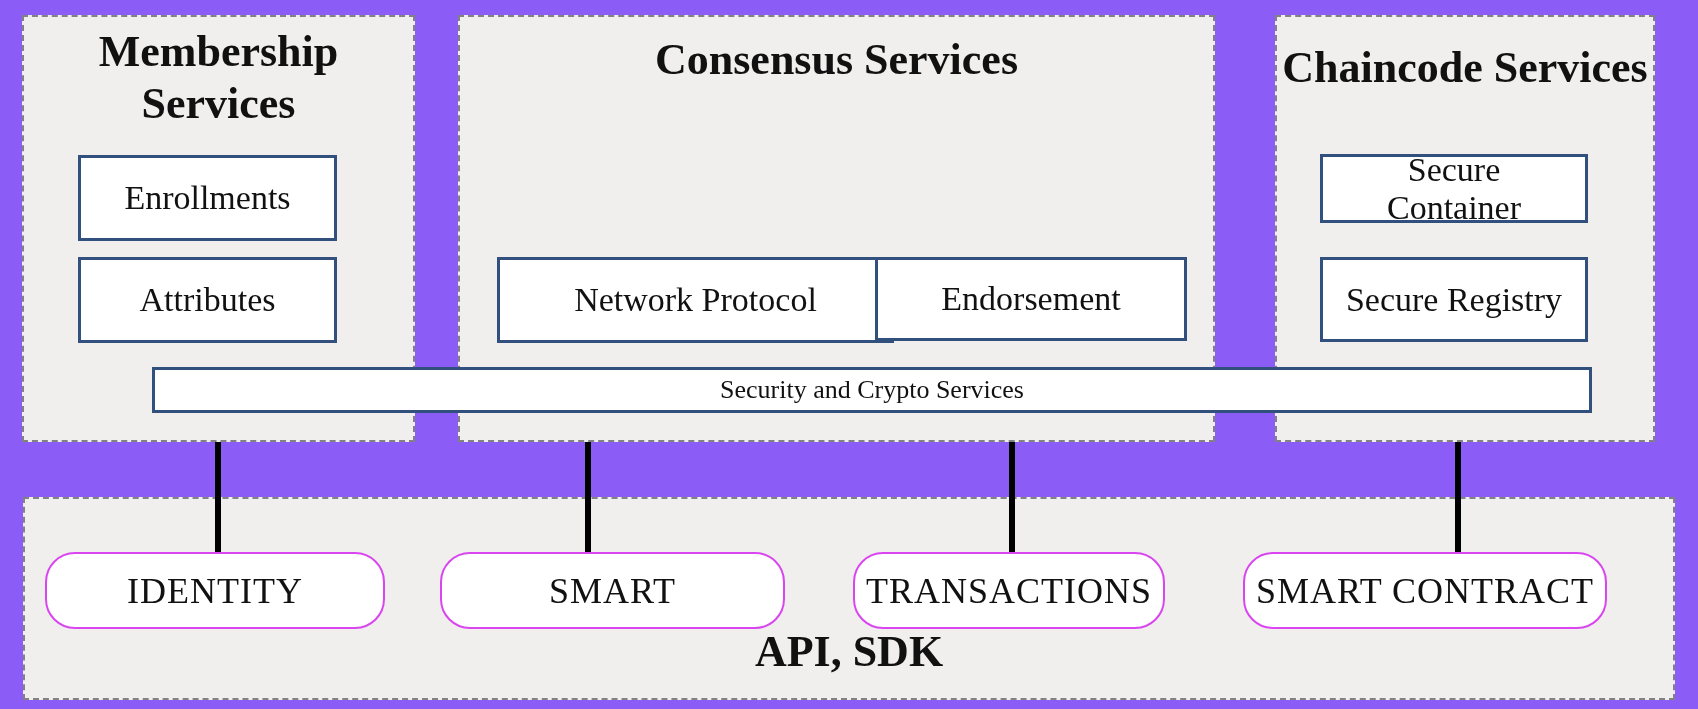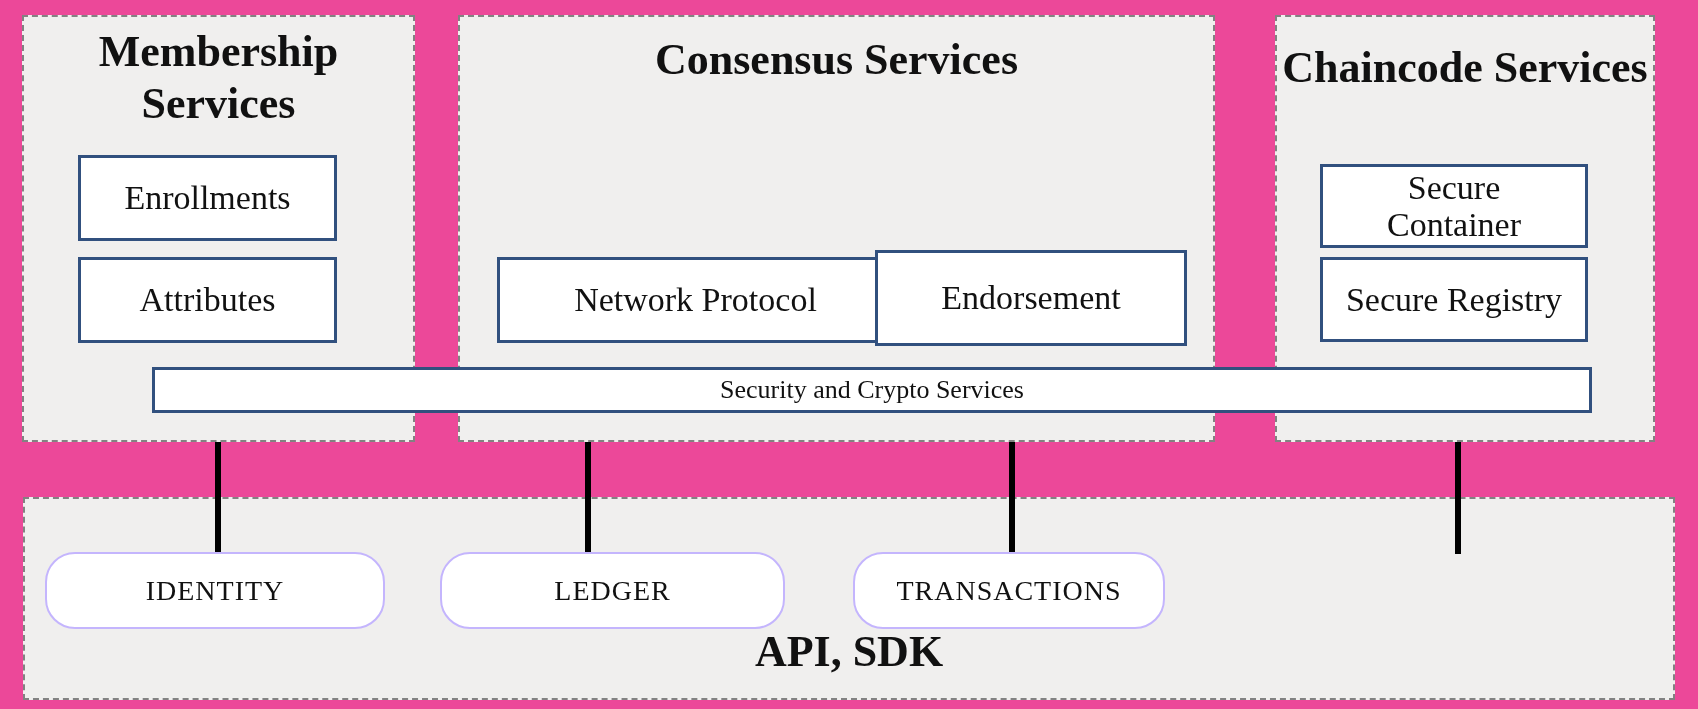--- a/index.html
+++ b/index.html
@@ -1,19 +1,19 @@
 <!DOCTYPE html>
 <html><head>
 <meta charset="utf-8">
 <style>
   html,body{margin:0;padding:0;background:#ffffff;}
   .canvas{
     position:relative;
     width:1698px;height:709px;
-    background:#ec4899;
+    background:#8b5cf6;
     font-family:"Liberation Serif","DejaVu Serif",serif;
     color:#111111;
     overflow:hidden;
   }
   
   .panel{
     position:absolute;
     background:#f0efee;
     border:2px dashed #828282;
     box-sizing:border-box;
@@ -47,22 +47,22 @@
     font-size:34px;
     text-align:center;
     z-index:2;
     line-height:1.1;
   }
   .b-enroll{left:78px;top:155px;width:259px;height:86px;text-align:center;}
   .b-attr  {left:78px;top:257px;width:259px;height:86px;}
   .b-dl    {left:497px;top:153px;width:335px;height:90px;}
   .b-os    {left:875px;top:153px;width:312px;height:86px;}
   .b-np    {left:497px;top:257px;width:397px;height:86px;}
-  .b-en    {left:875px;top:250px;width:312px;height:96px;}
-  .b-sc    {left:1320px;top:164px;width:268px;height:84px;}
+  .b-en    {left:875px;top:257px;width:312px;height:84px;}
+  .b-sc    {left:1320px;top:154px;width:268px;height:69px;}
   .b-sc .inner{display:inline-block;max-width:165px;}
   .b-sr    {left:1320px;top:257px;width:268px;height:85px;}
 
   
   .crypto-bar{
     position:absolute;
     left:152px;top:367px;width:1440px;height:46px;
     background:#ffffff;
     border:3px solid #31507e;
     box-sizing:border-box;
@@ -78,25 +78,25 @@
     background:#000000;
     z-index:5;
   }
   .c1{left:215px;} .c2{left:585px;} .c3{left:1009px;} .c4{left:1455px;}
 
   
   .node{
     position:absolute;
     top:552px;height:77px;
     background:#ffffff;
-    border:2px solid #c4b5fd;
+    border:2px solid #d946ef;
     border-radius:30px;
     box-sizing:border-box;
     display:flex;align-items:center;justify-content:center;
-    font-size:28px;
+    font-size:36px;
     letter-spacing:1px;
     z-index:6;
   }
   .n-id   {left:45px;width:340px;}
   .n-led  {left:440px;width:345px;}
   .n-tx   {left:853px;width:312px;}
   .n-smart{left:1243px;width:364px;}
 
   .api-label{
     position:absolute;
@@ -135,18 +135,19 @@
   <div class="sbox b-sr">Secure Registry</div>
 
   <div class="crypto-bar">Security and Crypto Services</div>
 
   <div class="connector c1"></div>
   <div class="connector c2"></div>
   <div class="connector c3"></div>
   <div class="connector c4"></div>
 
   <div class="node n-id">IDENTITY</div>
-  <div class="node n-led">LEDGER</div>
+  <div class="node n-led">SMART</div>
   <div class="node n-tx">TRANSACTIONS</div>
+  <div class="node n-smart">SMART CONTRACT</div>
 
   <div class="api-label">API, SDK</div>
 
 </div>
 
 </body></html>

